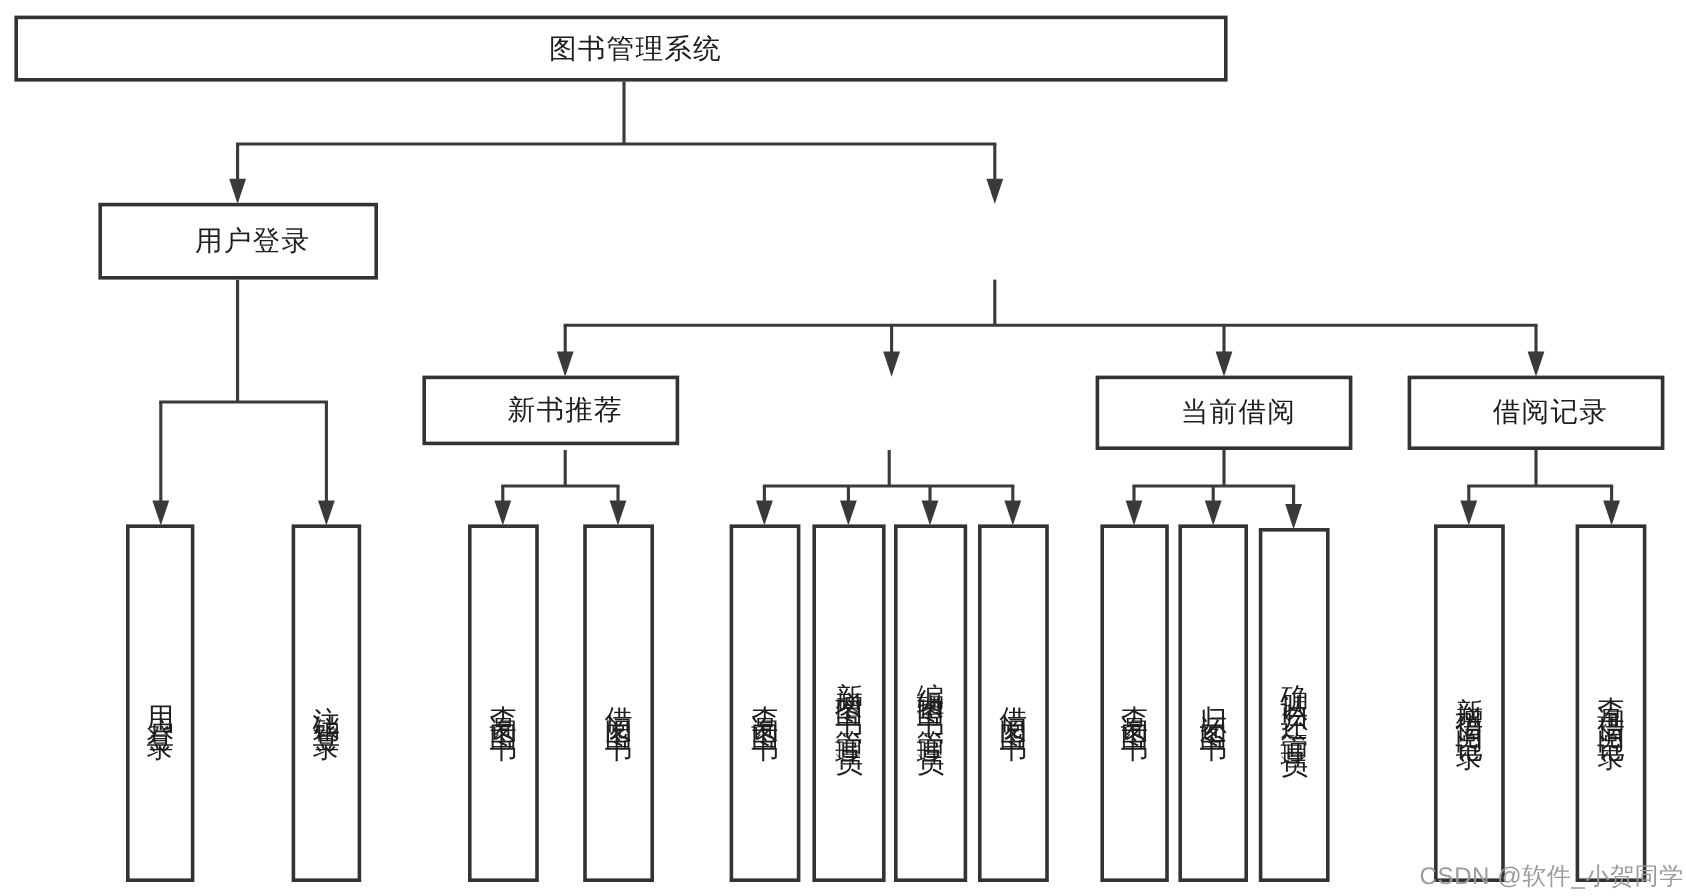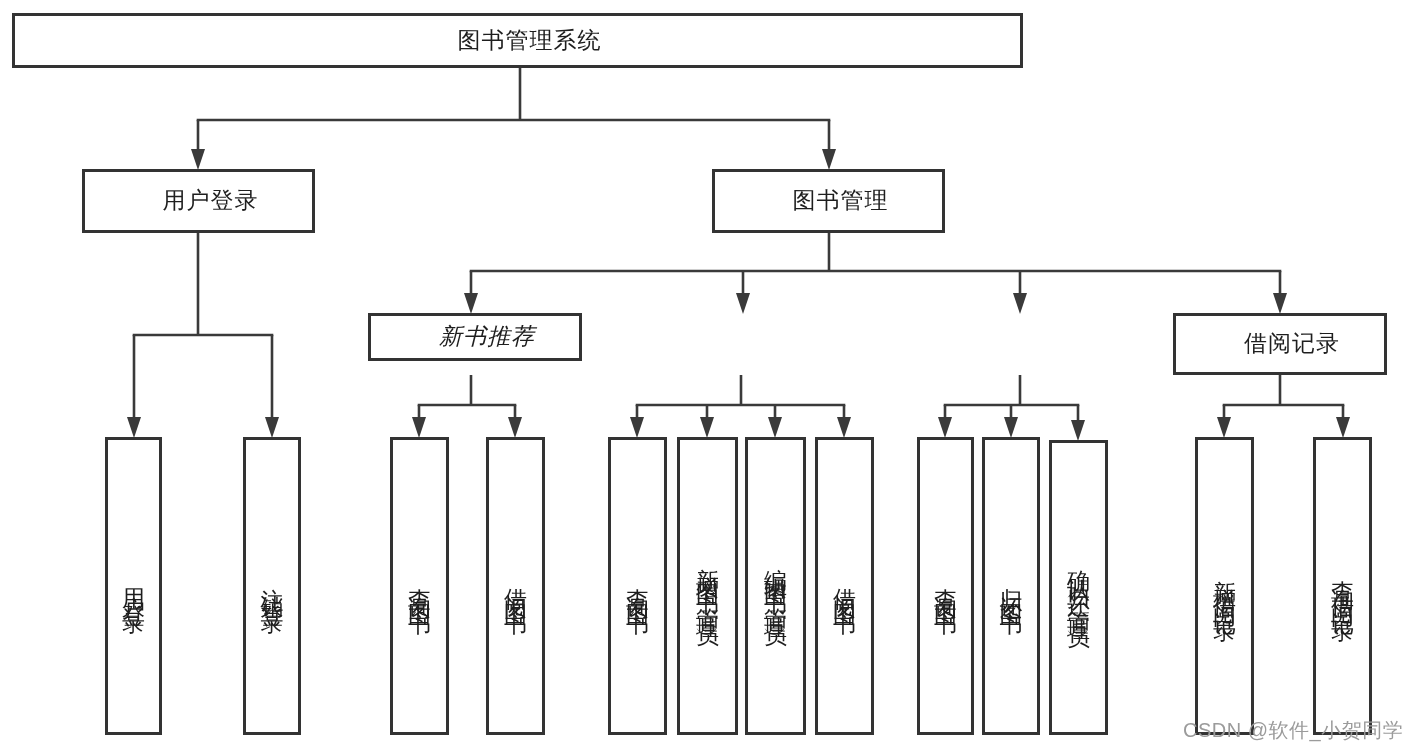--- a/index.html
+++ b/index.html
@@ -42,21 +42,21 @@
     letter-spacing:0.5px;
     color:#9b9b9b;
     white-space:nowrap;
     text-align:center;
   }
 
   
   .n-root        {left:12px;  top:13px;  width:1011px; height:55px;}
   .n-user-login  {left:82px;  top:169px; width:233px;  height:64px;}
   .n-book-mgmt   {left:712px; top:169px; width:233px;  height:64px;}
-  .n-new-rec     {left:368px; top:313px; width:214px;  height:48px;font-style:italic;}
+  .n-new-rec     {left:352px; top:313px; width:214px;  height:58px;}
   .n-book-borrow {left:636px; top:313px; width:214px;  height:62px;}
   .n-cur-borrow  {left:913px; top:313px; width:214px;  height:62px;}
   .n-borrow-rec  {left:1173px;top:313px; width:214px;  height:62px;}
 
   .n-ul-1 {left:105px; top:437px; width:57px; height:298px;}
   .n-ul-2 {left:243px; top:437px; width:58px; height:298px;}
   .n-nr-1 {left:390px; top:437px; width:59px; height:298px;}
   .n-nr-2 {left:486px; top:437px; width:59px; height:298px;}
   .n-bb-1 {left:608px; top:437px; width:59px; height:298px;}
   .n-bb-2 {left:677px; top:437px; width:61px; height:298px;}
@@ -147,23 +147,23 @@
         <polygon points="1217,417 1231,417 1224,438" stroke="none"></polygon>
         <line x1="1343" y1="405" x2="1343" y2="420" fill="none"></line>
         <polygon points="1336,417 1350,417 1343,438" stroke="none"></polygon>
       </g>
     </g>
   </svg>
 
   <div class="node hbox n-root">图书管理系统</div>
 
   <div class="node hbox n-user-login">用户登录</div>
-  <div class="node hbox n-book-mgmt">图书管理</div>
 
   <div class="node hbox n-new-rec">新书推荐</div>
+  <div class="node hbox n-cur-borrow">当前借阅</div>
   <div class="node hbox n-borrow-rec">借阅记录</div>
 
   <div class="node vbox n-ul-1">用户登录</div>
   <div class="node vbox n-ul-2">注销登录</div>
 
   <div class="node vbox n-nr-1">查询图书</div>
   <div class="node vbox n-nr-2">借阅图书</div>
 
   <div class="node vbox n-bb-1">查询图书</div>
   <div class="node vbox n-bb-2">新增图书（管理员）</div>

